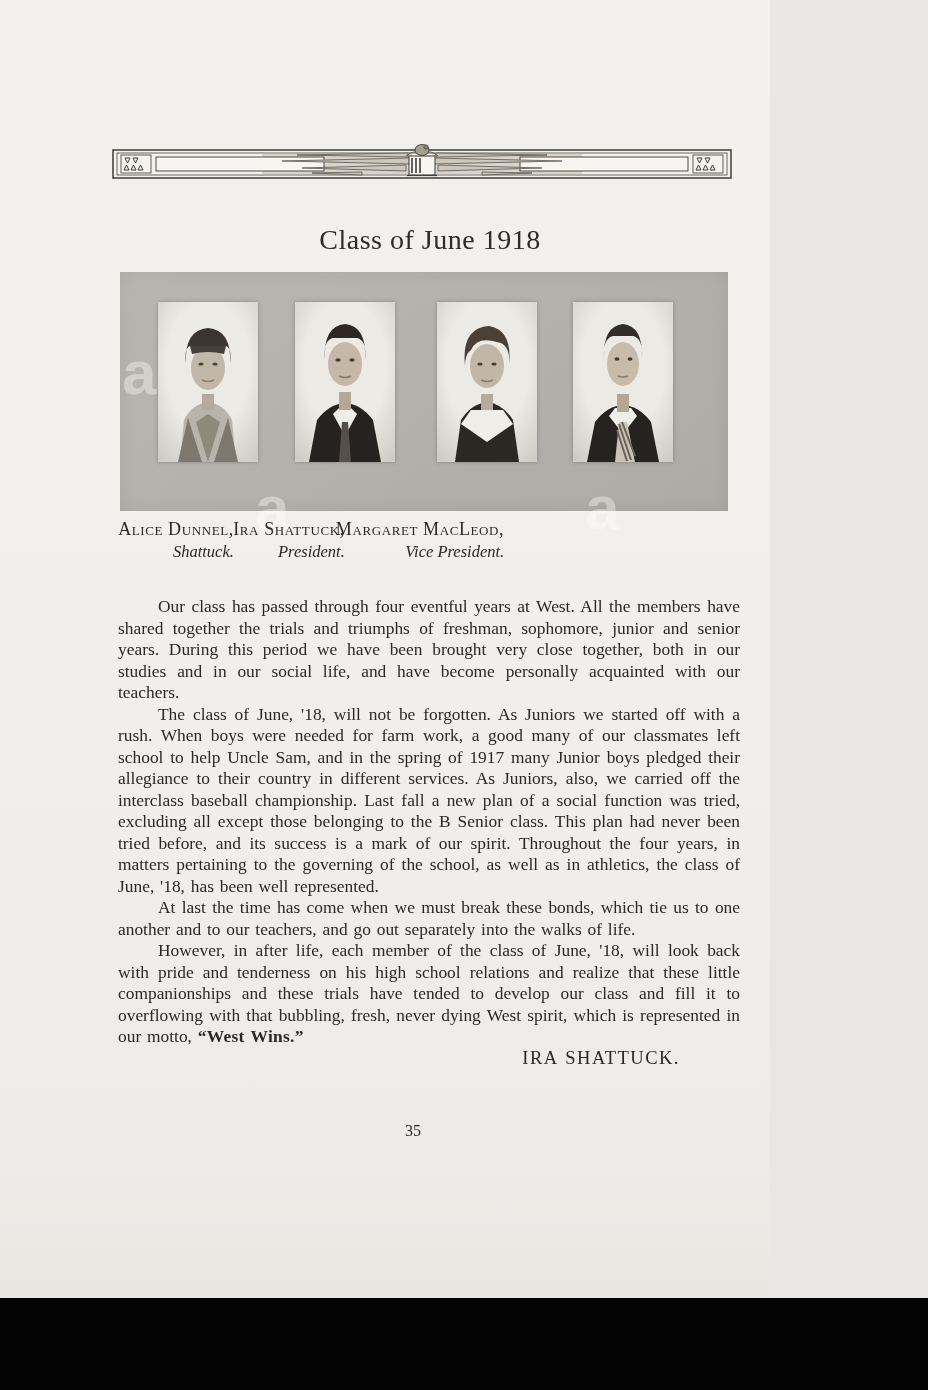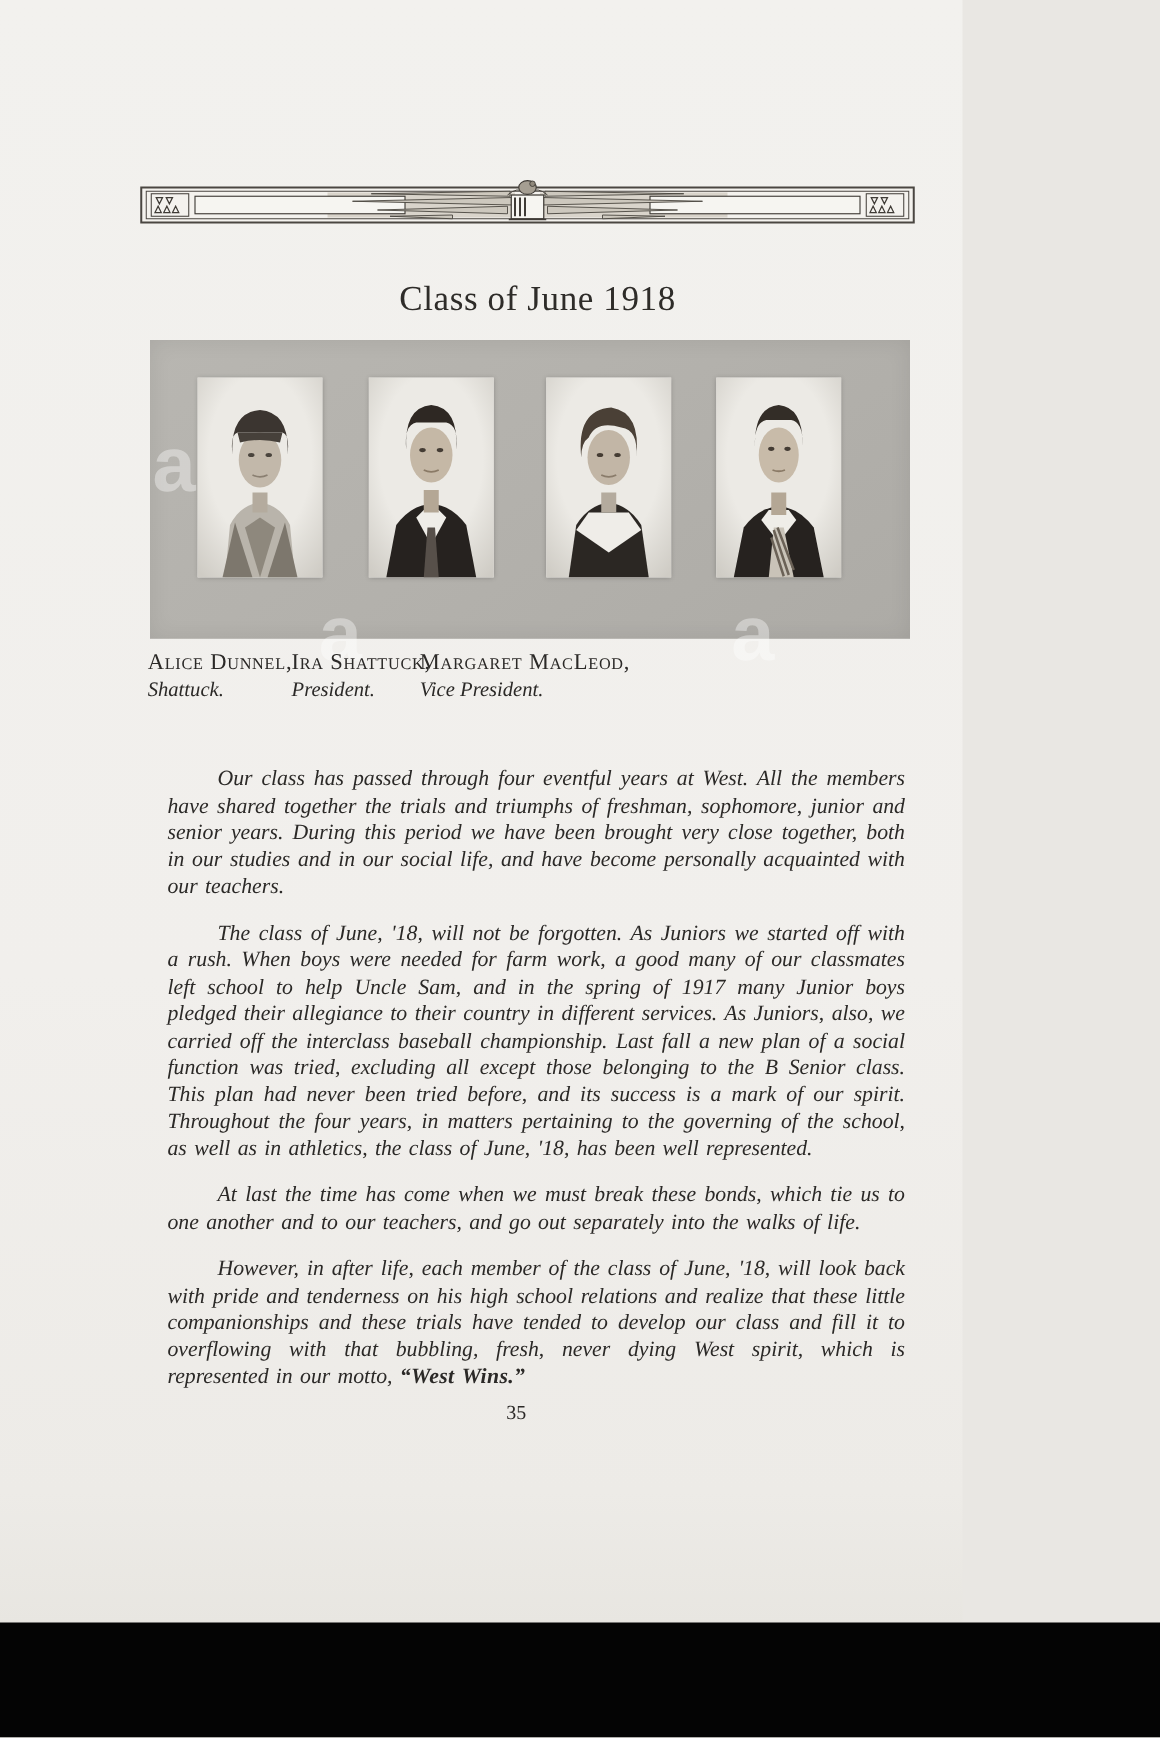--- a/index.html
+++ b/index.html
@@ -31,35 +31,35 @@
   }
   .photo-frame svg{display:block;width:100%;height:100%;}
   .ghost{
     position:absolute;color:rgba(255,255,255,.38);
     font-family:"Liberation Sans",sans-serif;font-weight:bold;font-size:62px;
     pointer-events:none;line-height:1;
   }
   
   .officer{
     position:absolute;top:519px;transform:translateX(-50%);
-    text-align:left;white-space:nowrap;color:#2b2927;
+    text-align:right;white-space:nowrap;color:#2b2927;
   }
   .officer .o-name{
     font-variant:small-caps;font-size:18px;letter-spacing:.6px;display:block;
   }
   .officer .o-role{
     font-style:italic;font-size:16.5px;display:block;margin-top:2px;
   }
   
   .body-text{
     position:absolute;left:118px;top:596px;width:622px;
     font-size:17.4px;line-height:21.5px;color:#2b2927;
     text-align:justify;word-spacing:1.5px;
   }
-  .body-text p{margin:16px;text-indent:40px;font-style:italic;}
+  .body-text p{margin:0;text-indent:40px;}
   .body-text p.closing b{letter-spacing:.3px;}
   .signature{
     margin-top:2px;text-align:right;padding-right:60px;
     font-size:18.5px;letter-spacing:1.5px;text-indent:0 !important;
   }
   .page-number{
     position:absolute;left:393px;top:1122px;width:40px;text-align:center;
     font-size:16px;color:#2b2927;
   }
   
@@ -224,20 +224,21 @@
   <div class="officer" style="left:420px">
     <span class="o-name">Margaret MacLeod,</span>
     <span class="o-role">Vice President.</span>
   </div>
 
   <div class="body-text">
     <p>Our class has passed through four eventful years at West. All the members have shared together the trials and triumphs of freshman, sophomore, junior and senior years. During this period we have been brought very close together, both in our studies and in our social life, and have become personally acquainted with our teachers.</p>
     <p>The class of June, '18, will not be forgotten. As Juniors we started off with a rush. When boys were needed for farm work, a good many of our classmates left school to help Uncle Sam, and in the spring of 1917 many Junior boys pledged their allegiance to their country in different services. As Juniors, also, we carried off the interclass baseball championship. Last fall a new plan of a social function was tried, excluding all except those belonging to the B Senior class. This plan had never been tried before, and its success is a mark of our spirit. Throughout the four years, in matters pertaining to the governing of the school, as well as in athletics, the class of June, '18, has been well represented.</p>
     <p>At last the time has come when we must break these bonds, which tie us to one another and to our teachers, and go out separately into the walks of life.</p>
     <p class="closing"><span>However, in after life, each member of the class of June, '18, will look back with pride and tenderness on his high school relations and realize that these little companionships and these trials have tended to develop our class and fill it to overflowing with that bubbling, fresh, never dying West spirit, which is represented in our motto, </span><b>“West Wins.”</b></p>
+    <p class="signature">IRA SHATTUCK.</p>
   </div>
 
   <div class="page-number">35</div>
 </div>
 
 <div class="footer-bar">
   
   
 </div>
 

